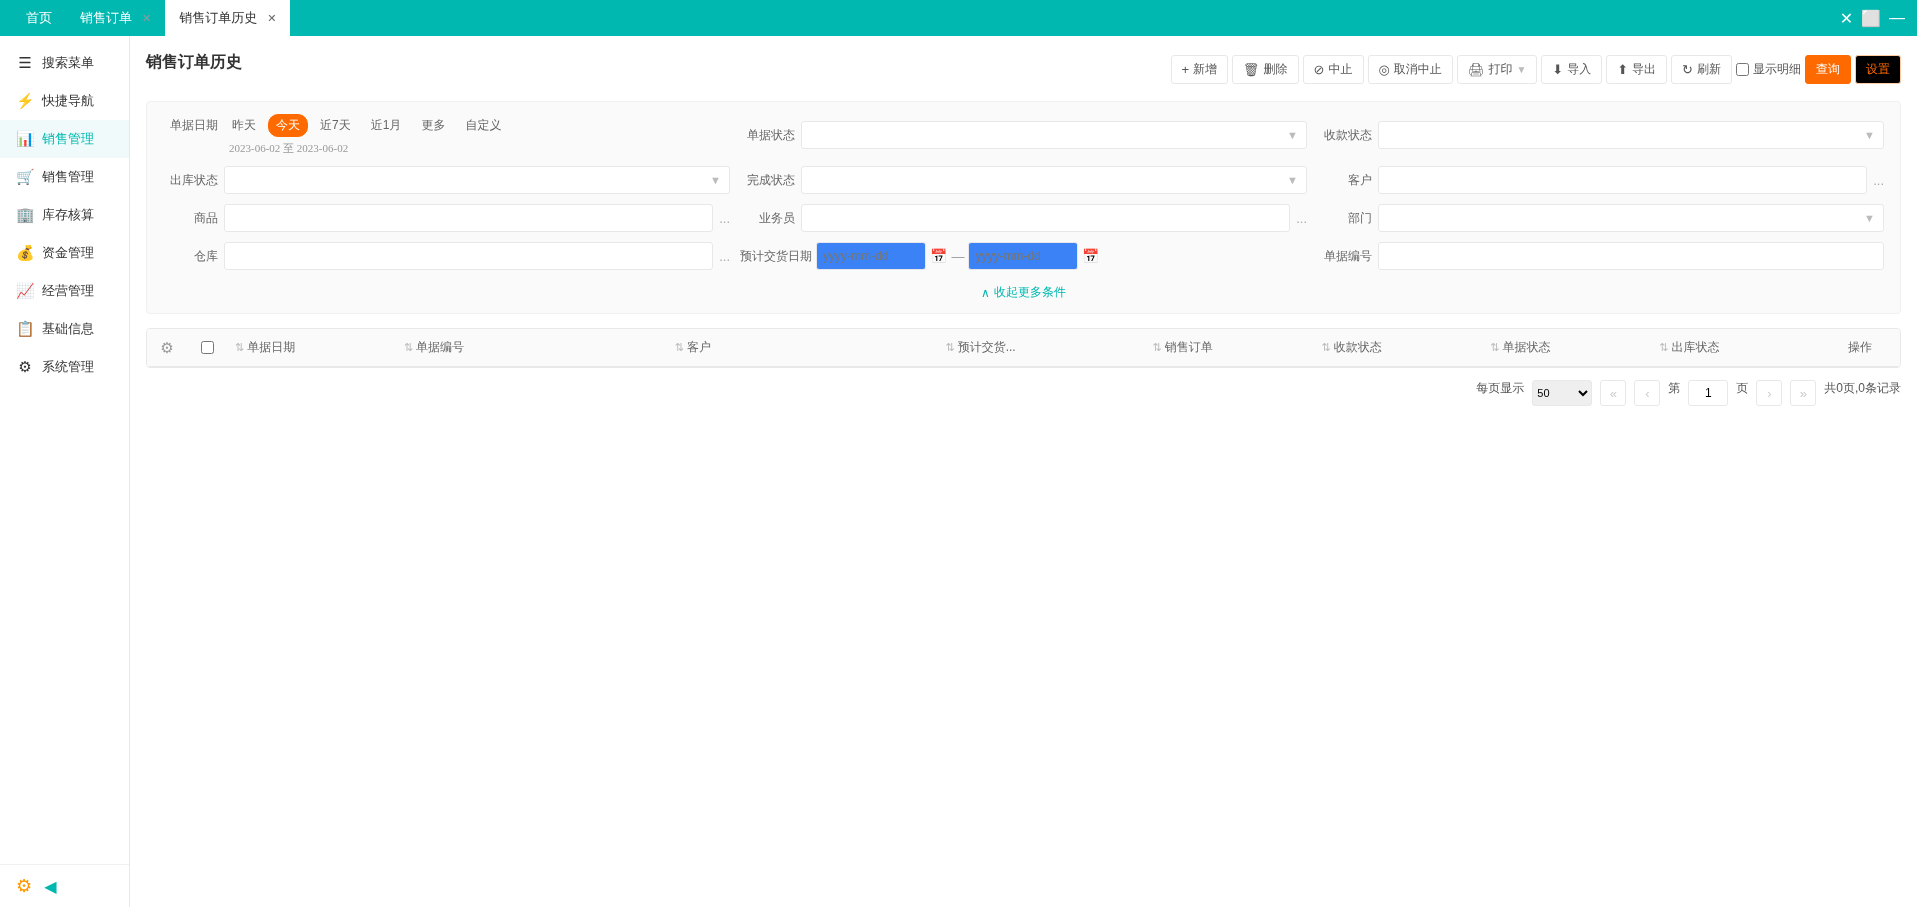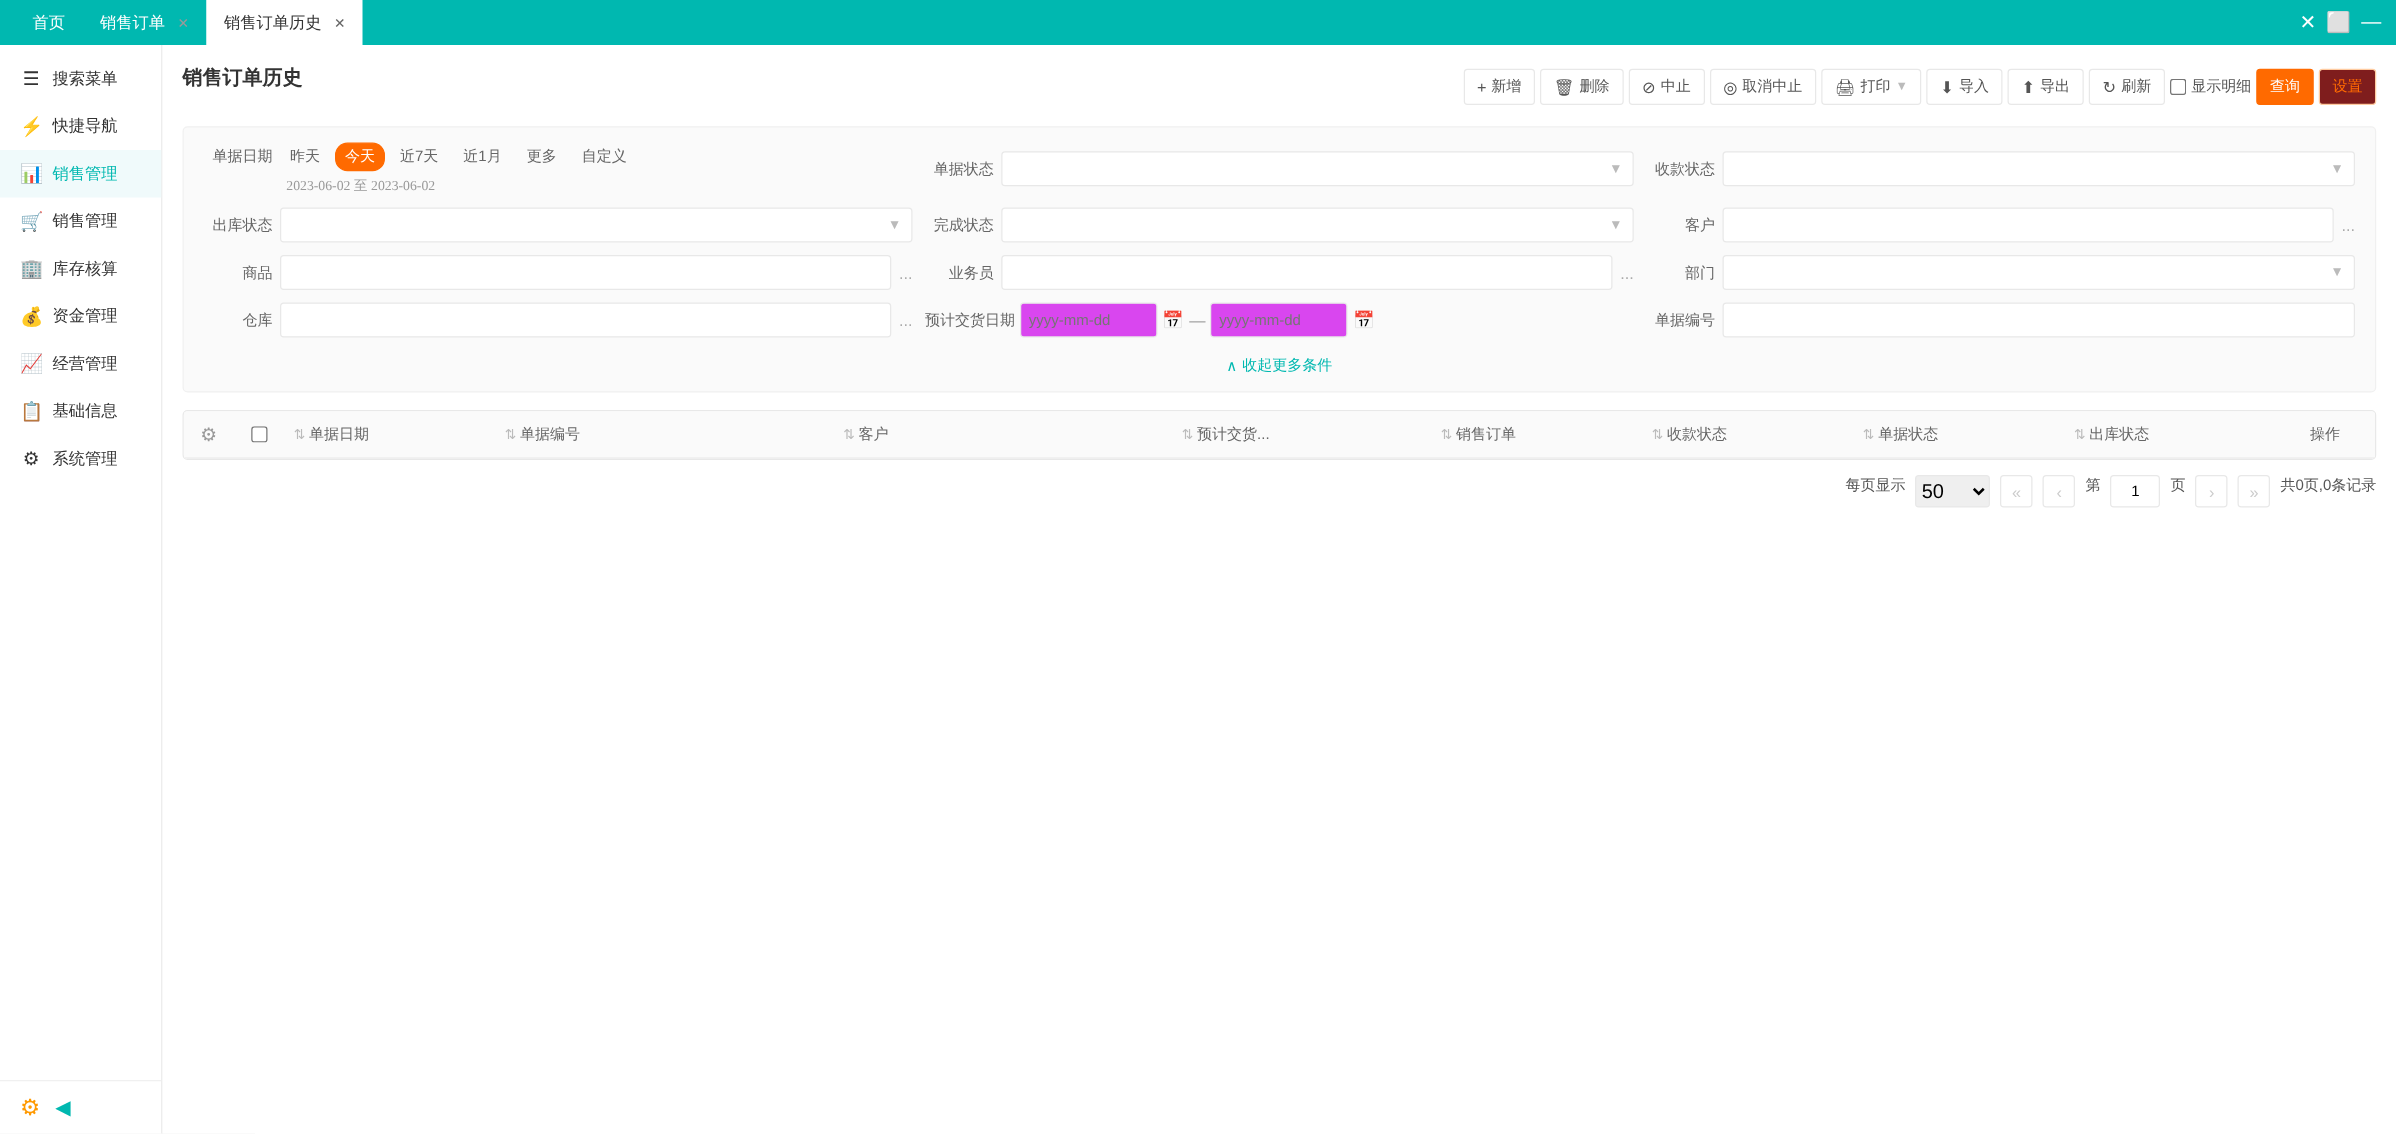--- a/index.html
+++ b/index.html
@@ -36,21 +36,21 @@
     .toolbar-btn { display: flex; align-items: center; gap: 4px; padding: 5px 10px; border: 1px solid #e8e8e8; background: #fff; border-radius: 3px; cursor: pointer; font-size: 12px; color: #555; }
     .toolbar-btn .t-icon { font-size: 13px; }
     .toolbar-btn.primary { background: #ff6a00; color: #fff; border-color: #ff6a00; }
     .checkbox-label { display: flex; align-items: center; gap: 4px; font-size: 12px; color: #555; margin-left: auto; }
 
     
     .filter-area { background: #fafafa; border: 1px solid #f0f0f0; border-radius: 4px; padding: 12px 16px; margin-bottom: 14px; }
     .filter-label { color: #666; font-size: 12px; min-width: 60px; text-align: right; white-space: nowrap; }
     .filter-input { flex: 1; height: 28px; border: 1px solid #e8e8e8; border-radius: 3px; padding: 0 8px; font-size: 12px; outline: none; background: #fff; }
     .filter-dots { color: #aaa; cursor: pointer; }
-    .date-input { width: 110px; height: 28px; border: 1px solid #e8e8e8; border-radius: 3px; padding: 0 6px; font-size: 12px; outline: none; background: #d946ef; }
+    .date-input { width: 110px; height: 28px; border: 1px solid #e8e8e8; border-radius: 3px; padding: 0 6px; font-size: 12px; outline: none; background: #3b82f6; }
     .date-icon { color: #aaa; font-size: 14px; cursor: pointer; }
     .date-separator { color: #999; }
 
     
     .date-quick-btns { display: flex; align-items: center; gap: 4px; flex-wrap: wrap; }
     .dqb { padding: 2px 7px; border-radius: 10px; font-size: 12px; cursor: pointer; border: 1px solid transparent; color: #666; background: transparent; }
     .dqb.active { background: #ff6a00; color: #fff; border-color: #ff6a00; }
     .date-display { font-size: 11px; color: #999; margin-left: 6px; font-family: Liberation Serif, serif; }
 
     
@@ -64,21 +64,21 @@
     .th.fixed-action { flex: 0 0 80px; justify-content: center; }
     .th .sort-icon { color: #bbb; font-size: 11px; }
     .settings-icon { color: #999; cursor: pointer; font-size: 15px; }
 
     
     .empty-state { display: flex; flex-direction: column; align-items: center; justify-content: center; padding: 80px 0; }
     .empty-text { color: #999; font-size: 13px; }
 
     
     .pagination { display: flex; justify-content: flex-end; gap: 8px; padding: 12px 0 4px 0; font-size: 12px; color: #555; }
-    .page-size-select { width: 60px; height: 26px; border: 1px solid #e8e8e8; border-radius: 3px; font-size: 16px; }
+    .page-size-select { width: 60px; height: 26px; border: 1px solid #e8e8e8; border-radius: 3px; font-size: 11px; }
     .page-btn { width: 26px; height: 26px; border: 1px solid #e8e8e8; border-radius: 3px; background: #fff; cursor: pointer; display: flex; align-items: center; justify-content: center; font-size: 13px; color: #555; }
     .page-btn.disabled { color: #ccc; cursor: not-allowed; }
     .page-input { width: 40px; height: 26px; border: 1px solid #e8e8e8; border-radius: 3px; text-align: center; font-size: 12px; }
 
     .filter-section-row { display: grid; grid-template-columns: 1fr 1fr 1fr; gap: 10px; margin-bottom: 10px; align-items: center; }
     .filter-cell { display: flex; align-items: center; gap: 6px; }
     .filter-cell .filter-label { min-width: 55px; }
     .select-wrapper { flex: 1; height: 28px; border: 1px solid #e8e8e8; border-radius: 3px; background: #fff; display: flex; align-items: center; padding: 0 8px; justify-content: space-between; cursor: pointer; font-size: 12px; color: #999; }
     .select-wrapper .chevron { color: #bbb; font-size: 11px; }
   </style>
@@ -187,21 +187,21 @@
           <span class="t-icon">↻</span>
           <span>刷新</span>
         </button>
         <label class="checkbox-label">
           <input type="checkbox" style="">
           <span>显示明细</span>
         </label>
         <button class="toolbar-btn primary">
           <span>查询</span>
         </button>
-        <button class="toolbar-btn" style="background:#7f1d1d; color:#ff6a00; border-color:#ffcba0;">
+        <button class="toolbar-btn" style="background:#000000; color:#ff6a00; border-color:#ffcba0;">
           <span>设置</span>
         </button>
       </div>
     </div>
 
     <div class="filter-area">
 
       <div class="filter-section-row">
 
         <div class="filter-cell" style="flex-direction:column; align-items:flex-start; gap:4px;">

